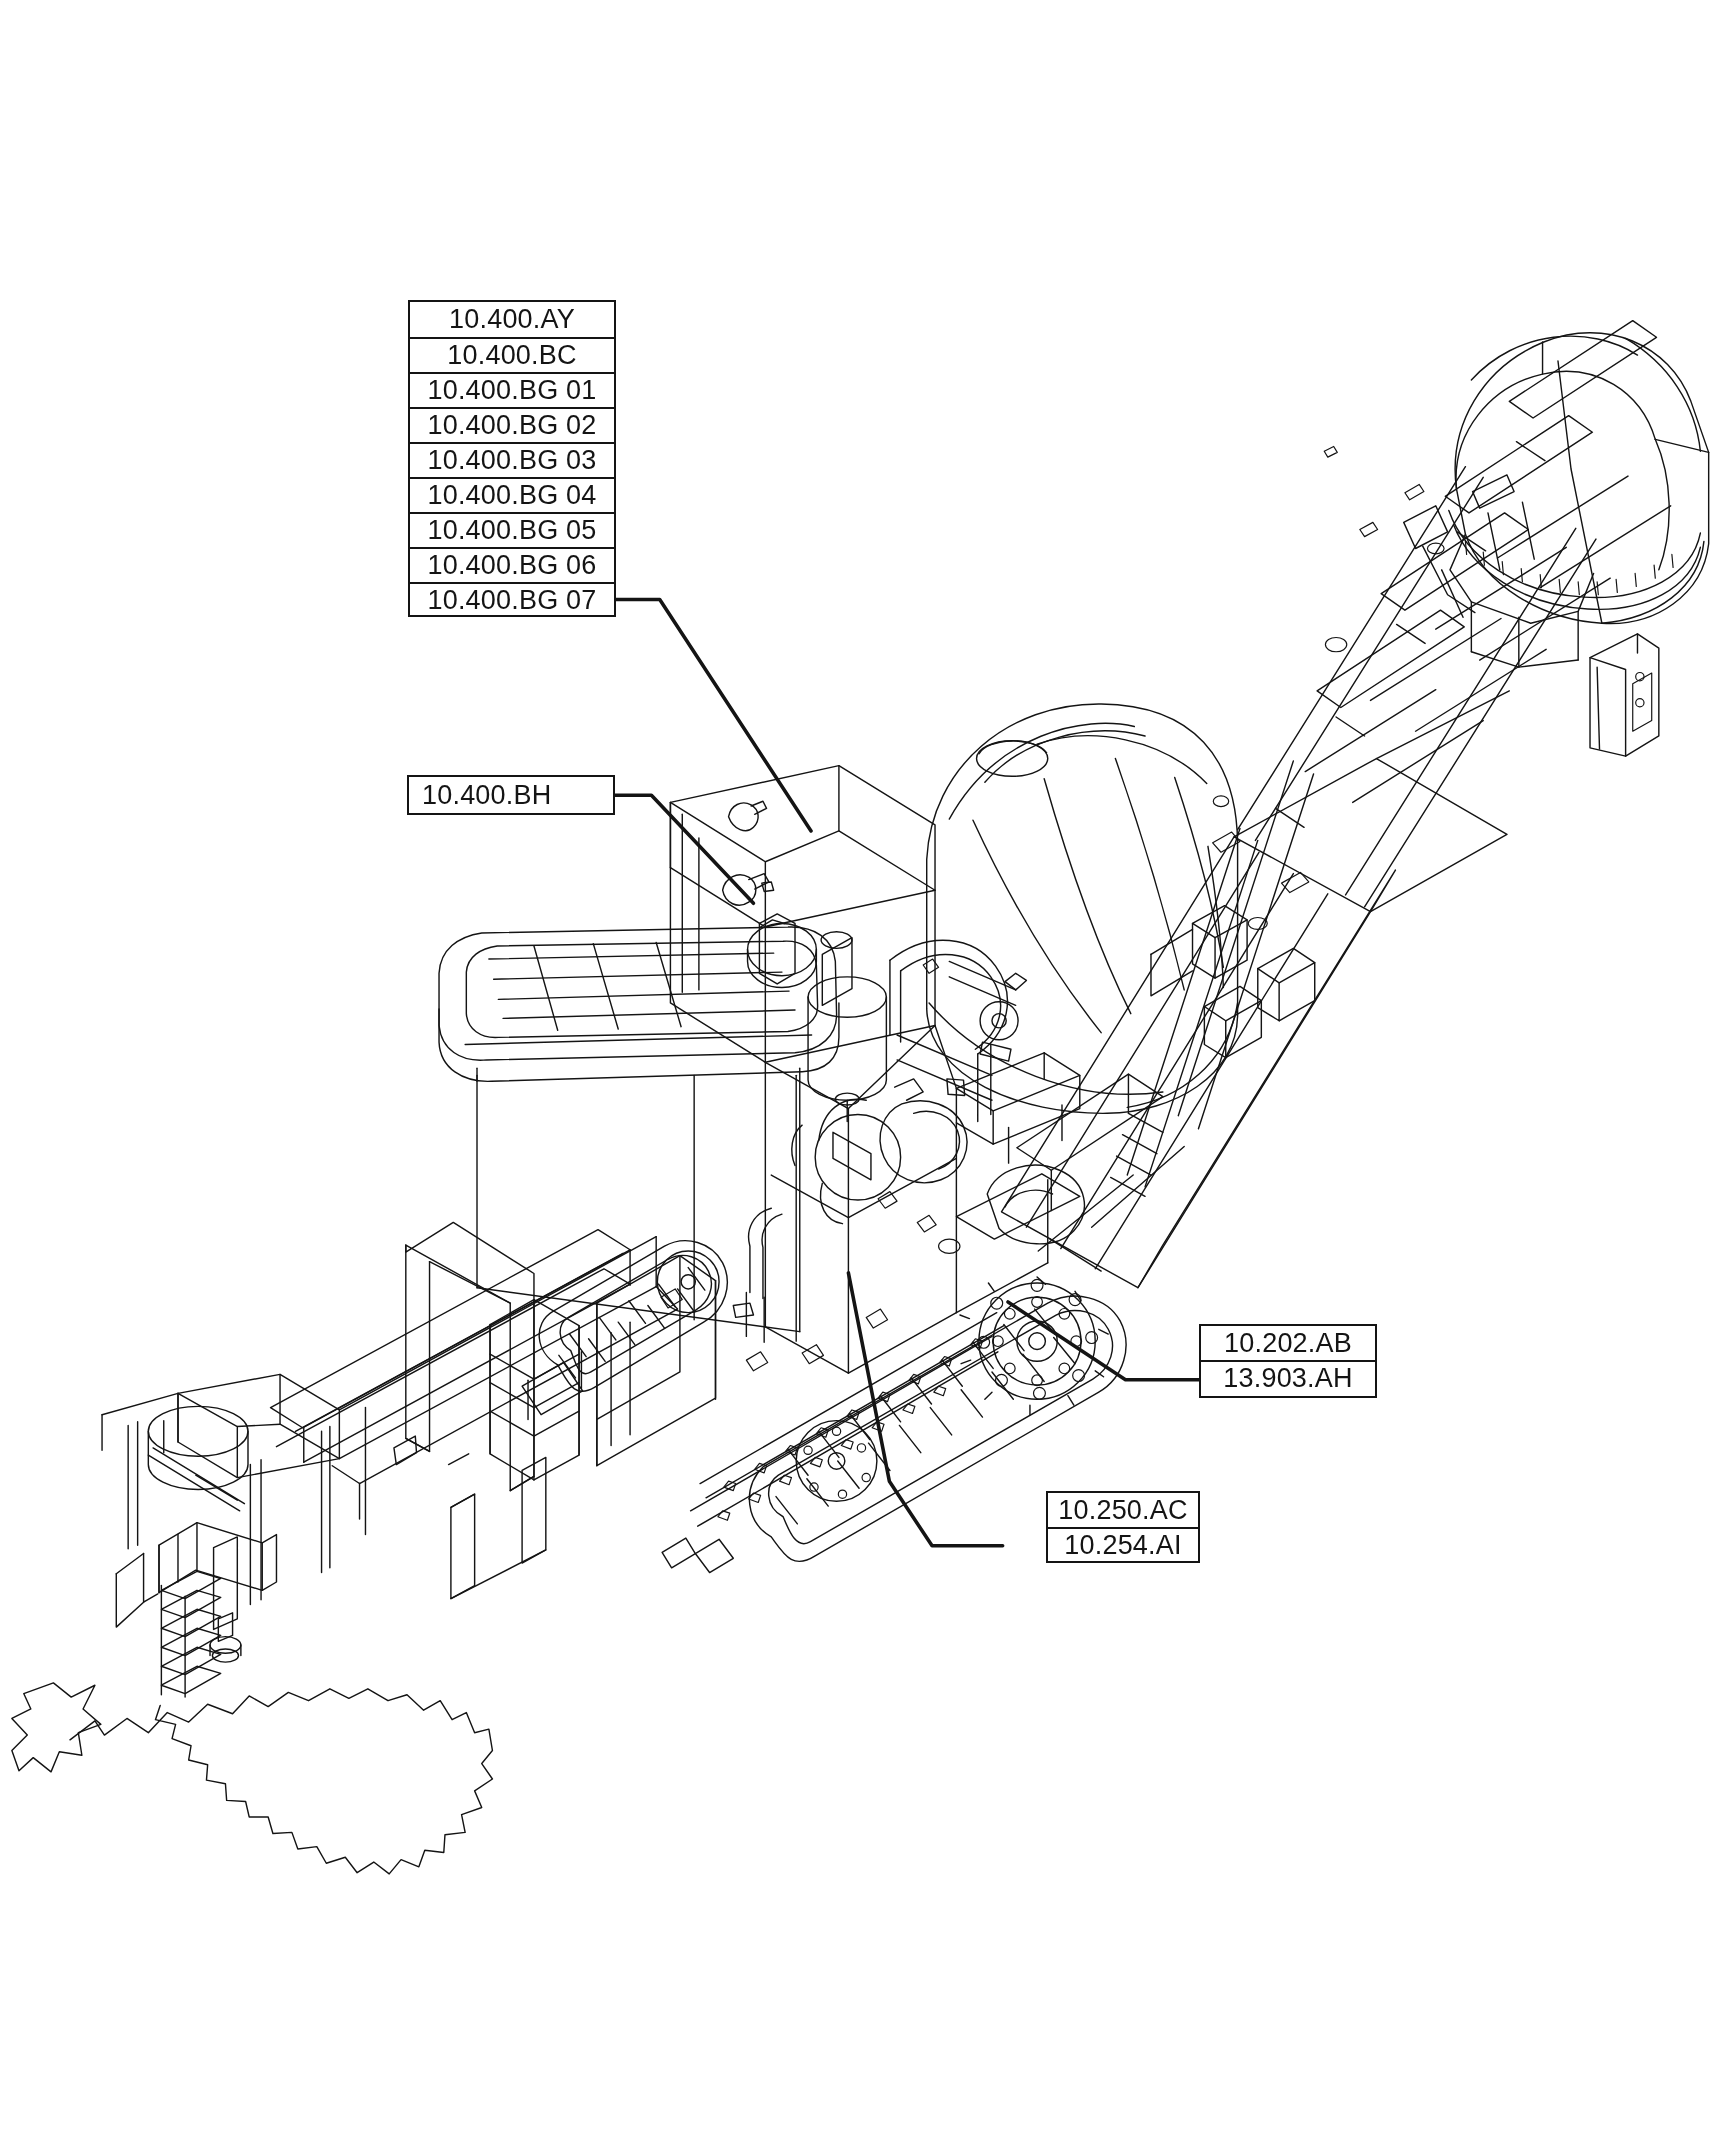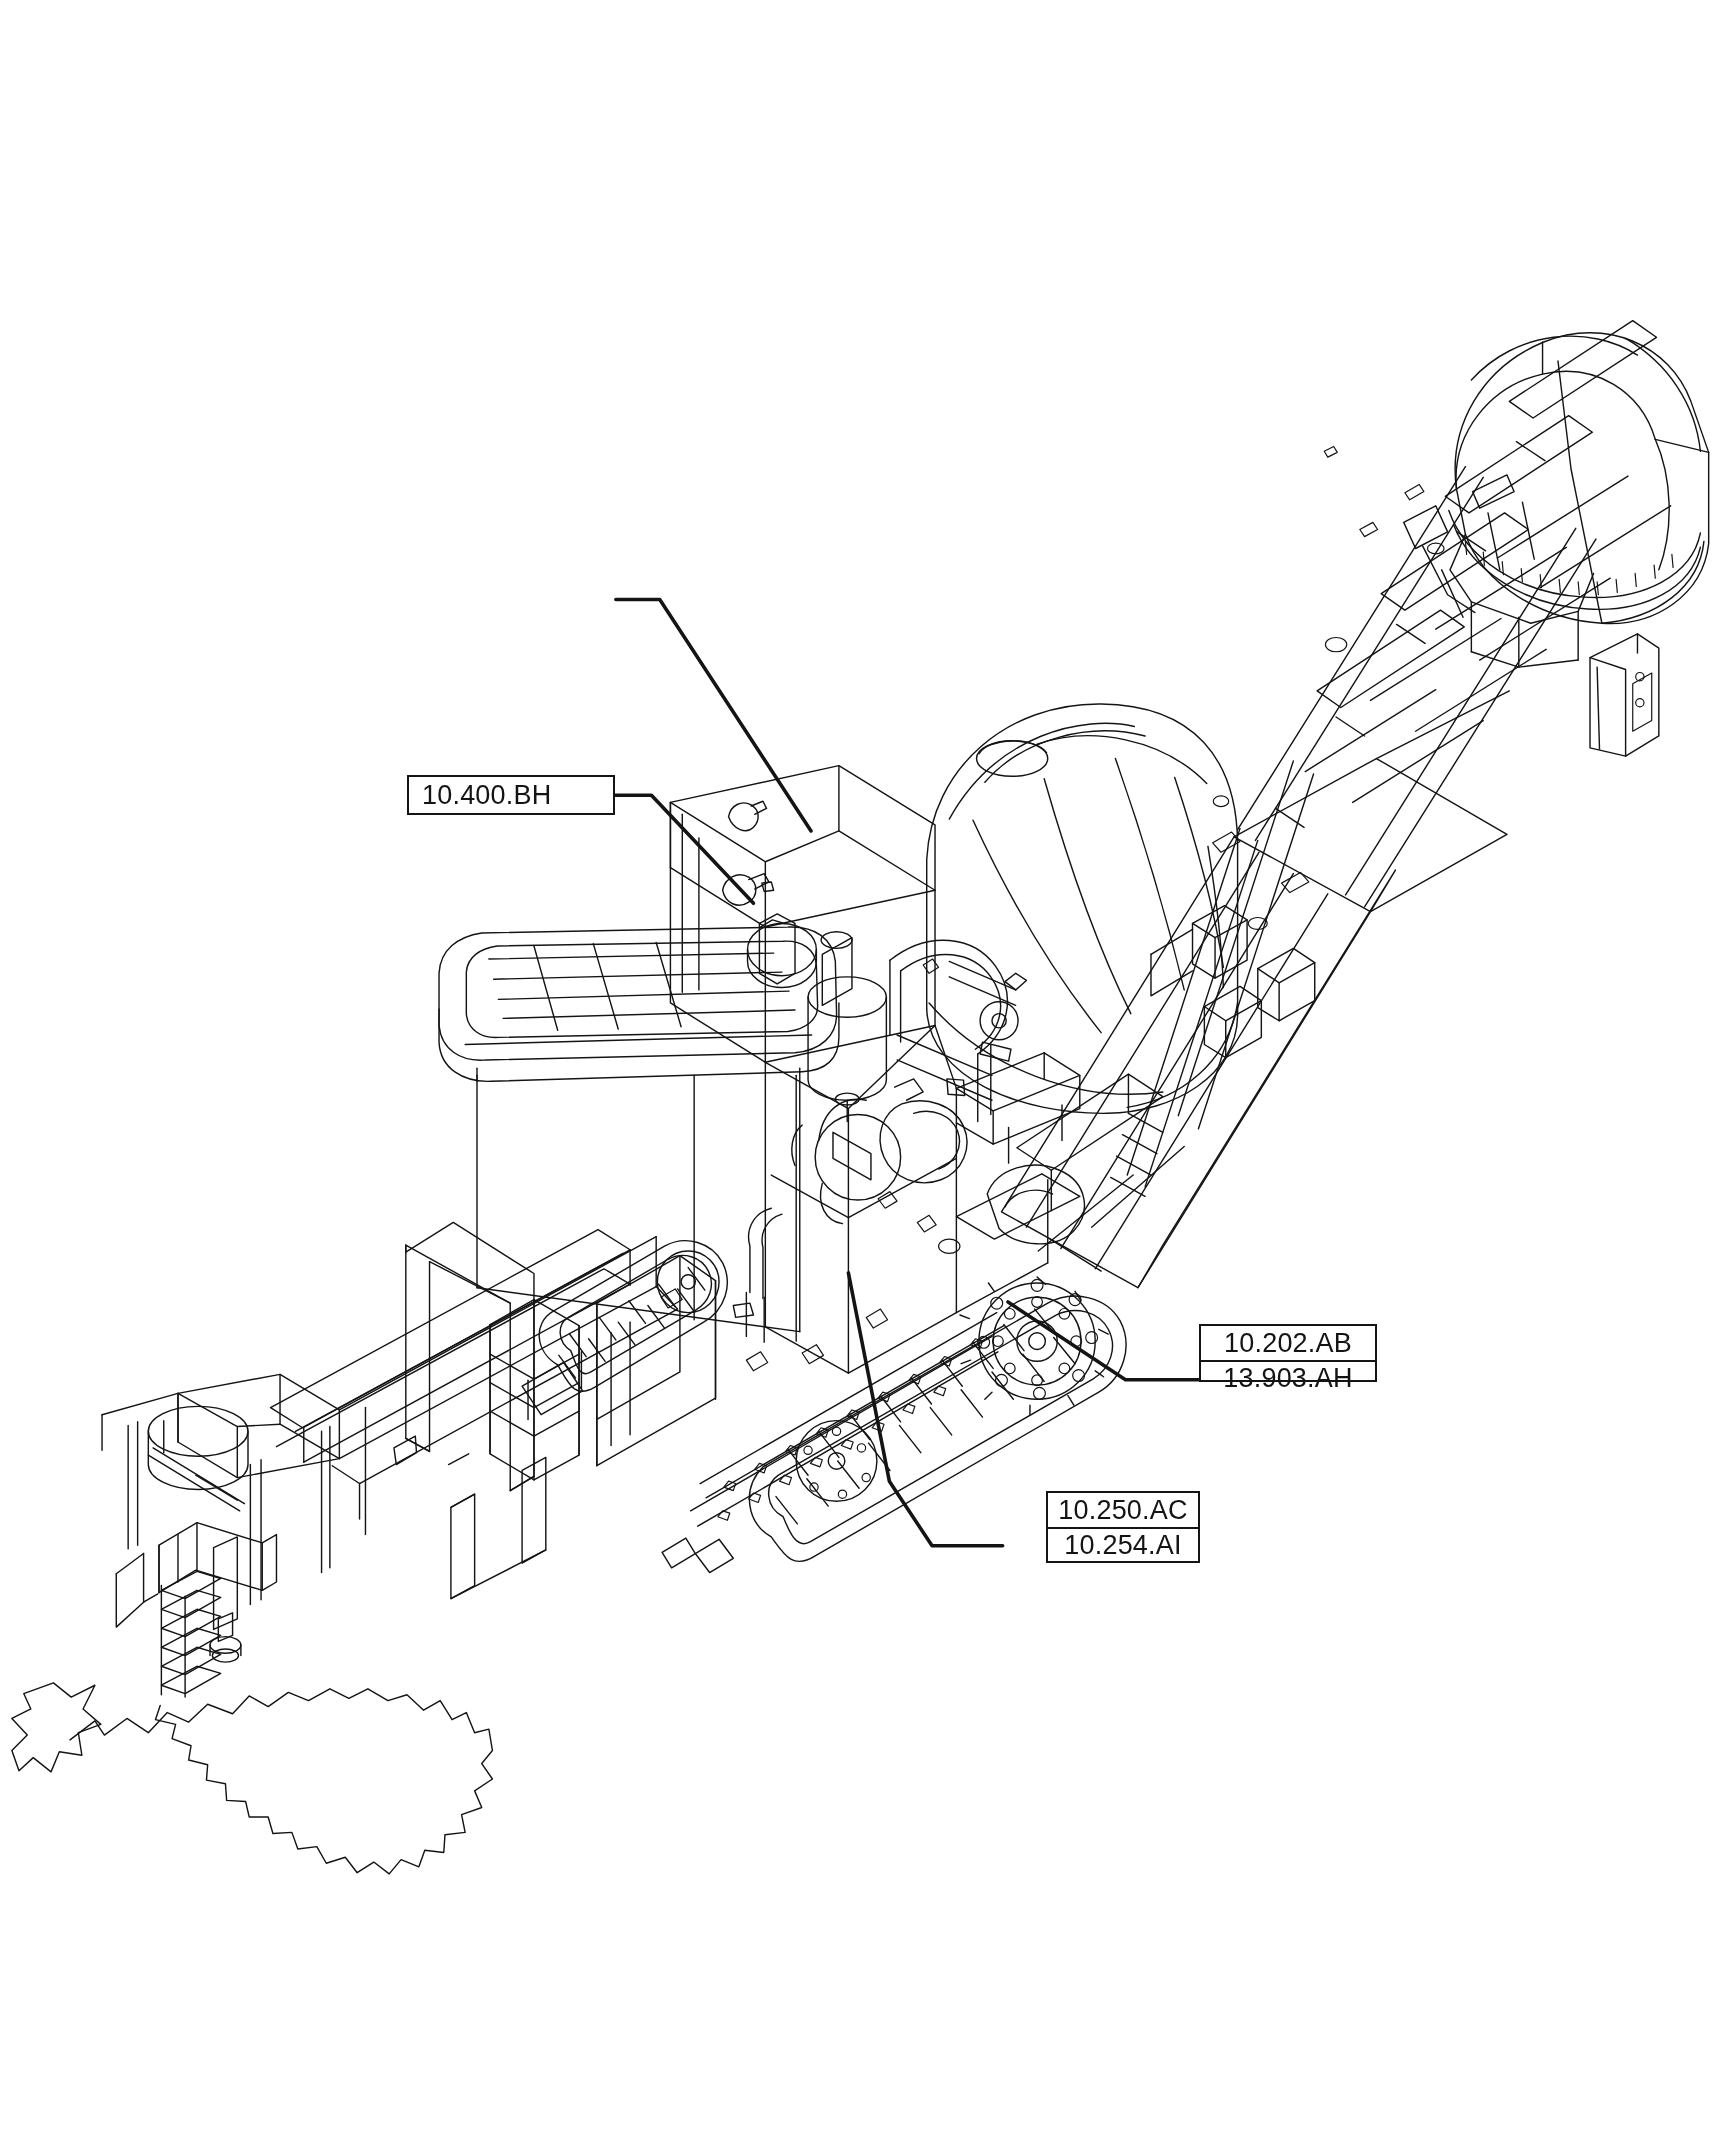--- a/index.html
+++ b/index.html
@@ -27,21 +27,21 @@
     font-size:27px;
     letter-spacing:0.2px;
     white-space:nowrap;
     font-family:"Liberation Sans",sans-serif;
   }
   .callout .row + .row{border-top:2.4px solid #141414;}
   #stack-main{left:408px;top:300px;width:208px;height:317px;}
   #stack-main .row{height:35px;line-height:35px;}
   #box-bh{left:407px;top:775px;width:208px;height:40px;}
   #box-bh .row{height:36px;line-height:36px;padding-left:13px;justify-content:flex-start;border-radius:10px;}
-  #stack-202{left:1199px;top:1324px;width:178px;height:58px;}
+  #stack-202{left:1199px;top:1324px;width:178px;height:74px;}
   #stack-202 .row{height:34px;line-height:34px;}
   #stack-250{left:1003px;top:1491px;width:154px;height:72px;margin-left:43px;}
   #stack-250 .row{height:34px;line-height:34px;}
 </style>
 </head>
 <body>
 
 <div id="sheet">
 
   <svg id="art" viewBox="0 0 2921 3606" xmlns="http://www.w3.org/2000/svg">
@@ -542,20 +542,31 @@
         <path d="M1258 2292 L1282 2278 L1294 2296 L1270 2310 Z"></path>
         <path d="M1352 2280 L1376 2266 L1388 2284 L1364 2298 Z"></path>
         <path d="M1460 2220 L1484 2206 L1496 2224 L1472 2238 Z"></path>
         <path d="M1114 2186 L1138 2172 L1150 2190 L1126 2204 Z"></path>
         <path d="M1556 1626 L1572 1616 L1582 1630 L1566 1640 Z"></path>
       </g>
 
     </g>
   </svg>
 
+  <div class="callout" id="stack-main">
+    <div class="row">10.400.AY</div>
+    <div class="row">10.400.BC</div>
+    <div class="row">10.400.BG 01</div>
+    <div class="row">10.400.BG 02</div>
+    <div class="row">10.400.BG 03</div>
+    <div class="row">10.400.BG 04</div>
+    <div class="row">10.400.BG 05</div>
+    <div class="row">10.400.BG 06</div>
+    <div class="row">10.400.BG 07</div>
+  </div>
 
   <div class="callout" id="box-bh">
     <div class="row">10.400.BH</div>
   </div>
 
   <div class="callout" id="stack-202">
     <div class="row">10.202.AB</div>
     <div class="row">13.903.AH</div>
   </div>
 

